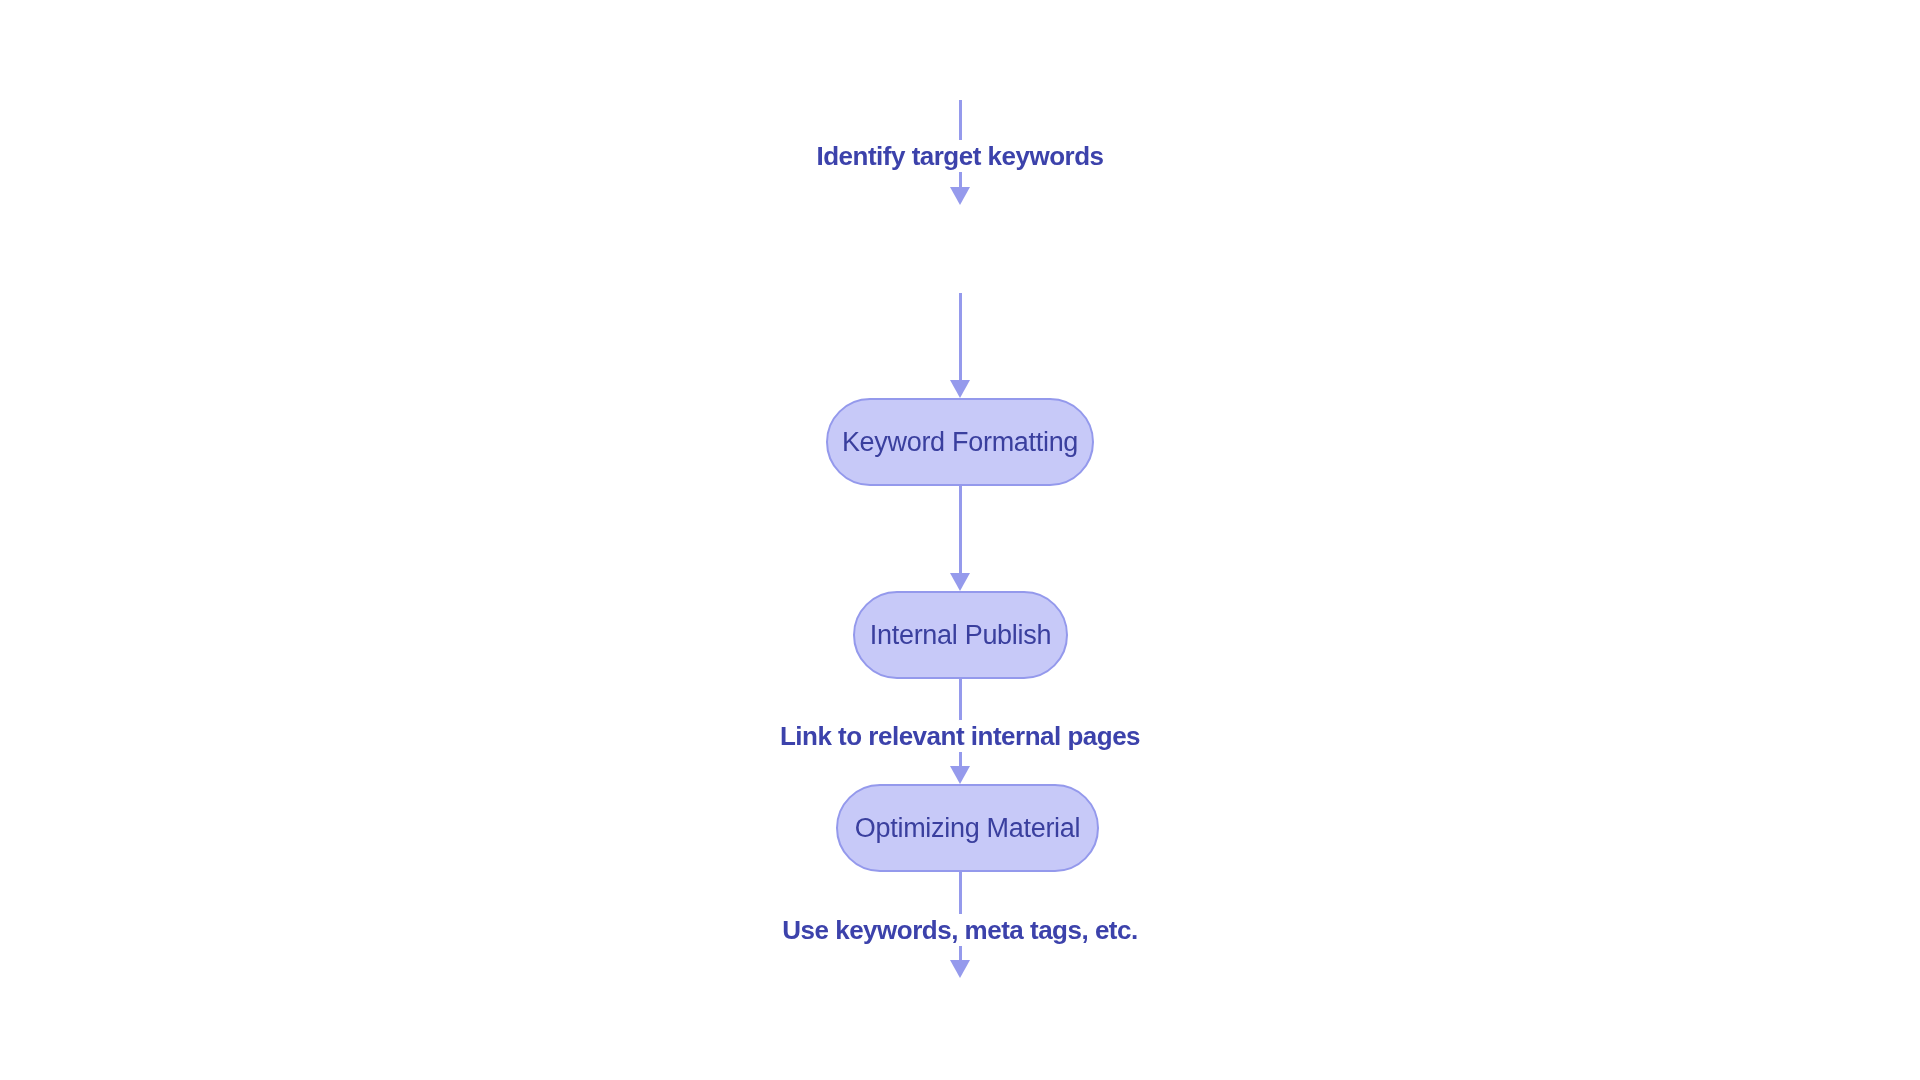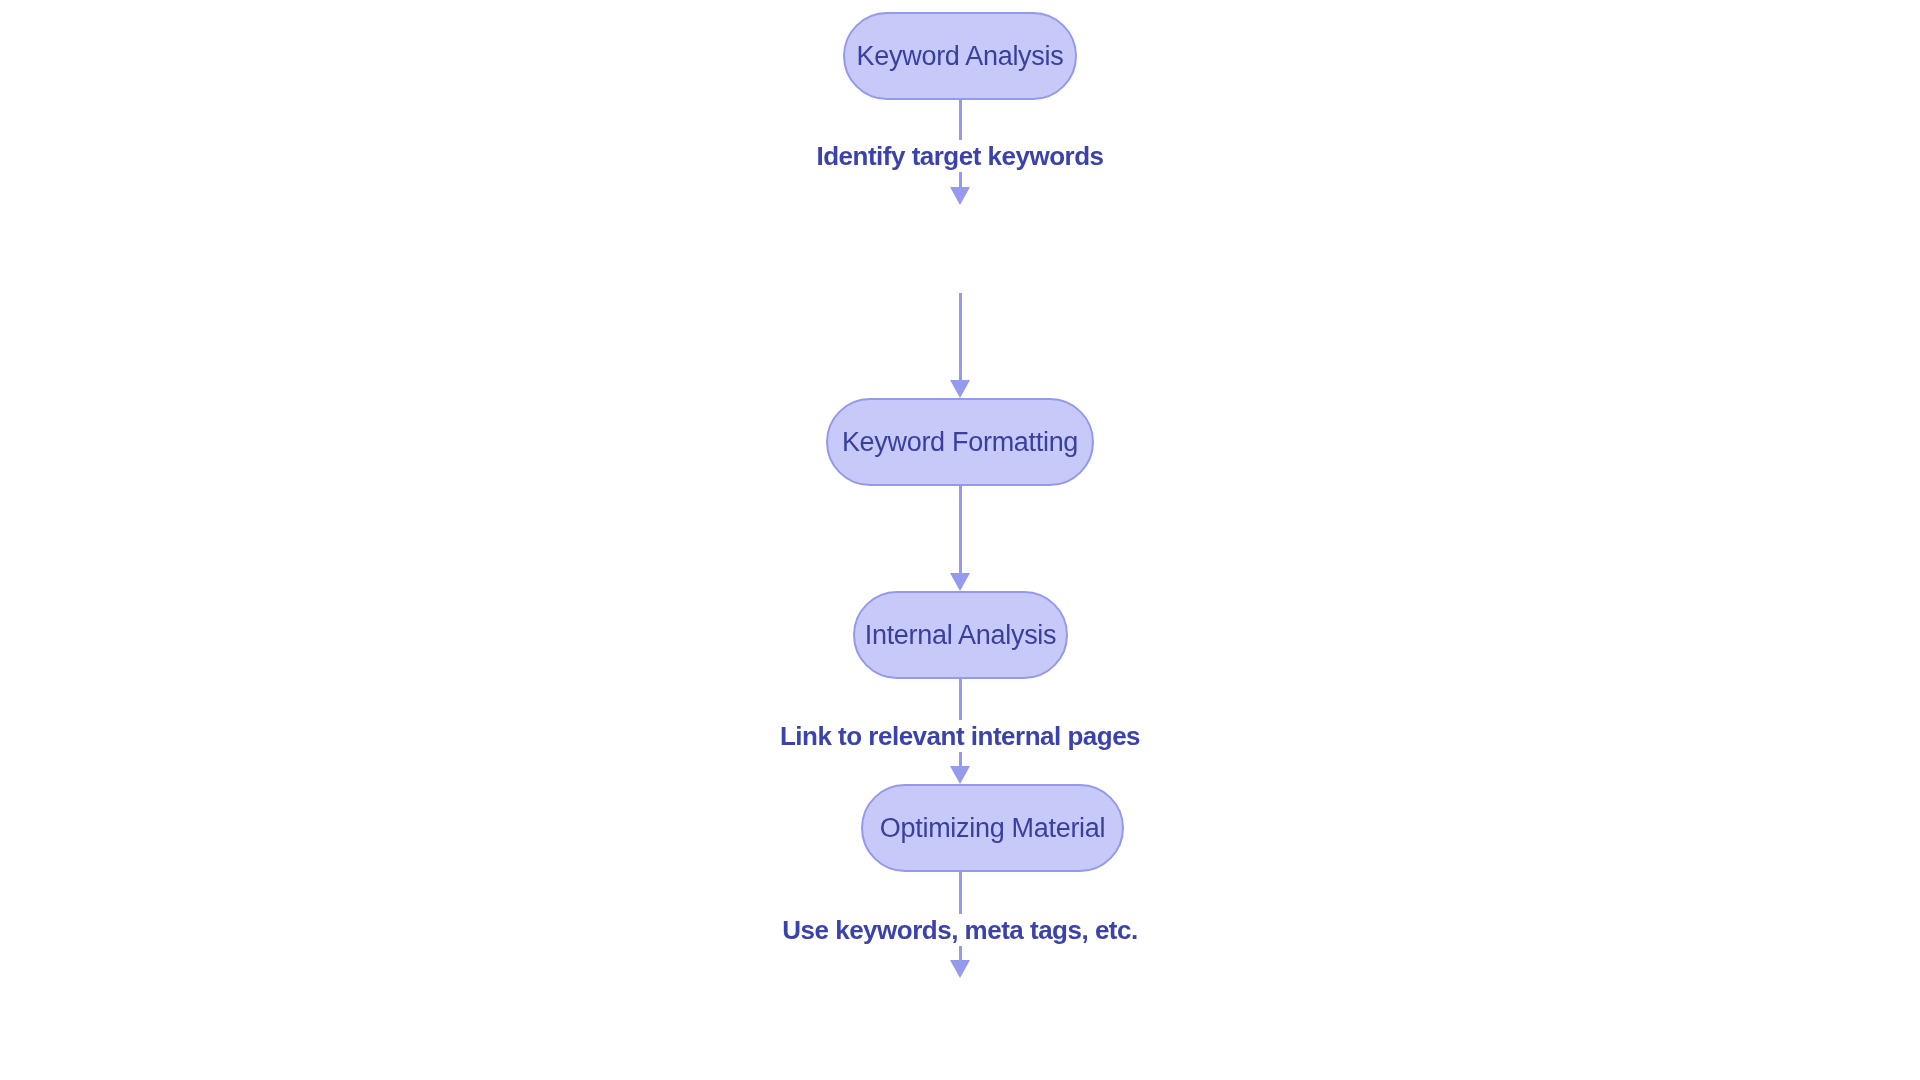--- a/index.html
+++ b/index.html
@@ -74,28 +74,27 @@
     z-index: 2;
     text-align: center;
     font-weight: bold;
   }
 </style>
 </head>
 <body>
 
 <div class="canvas">
 
-  <div class="node" style="left:843px; top:12px;  width:234px">Keyword Analysis</div>
 
 
   <div class="node" style="left:826px; top:398px; width:268px">Keyword Formatting</div>
 
-  <div class="node" style="left:853px; top:591px; width:215px">Internal Analysis</div>
+  <div class="node" style="left:853px; top:591px; width:215px">Internal Publish</div>
 
-  <div class="node" style="left:861px; top:784px; width:263px">Optimizing Material</div>
+  <div class="node" style="left:836px; top:784px; width:263px">Optimizing Material</div>
 
 
   <div class="edge-line" style="top:100px; height:87px"></div>
   <div class="edge-arrow" style="top:187px"></div>
   <div class="edge-label" style="top:140px">Identify target keywords</div>
 
   <div class="edge-line" style="top:293px; height:87px"></div>
   <div class="edge-arrow" style="top:380px"></div>
 
   <div class="edge-line" style="top:486px; height:87px"></div>

